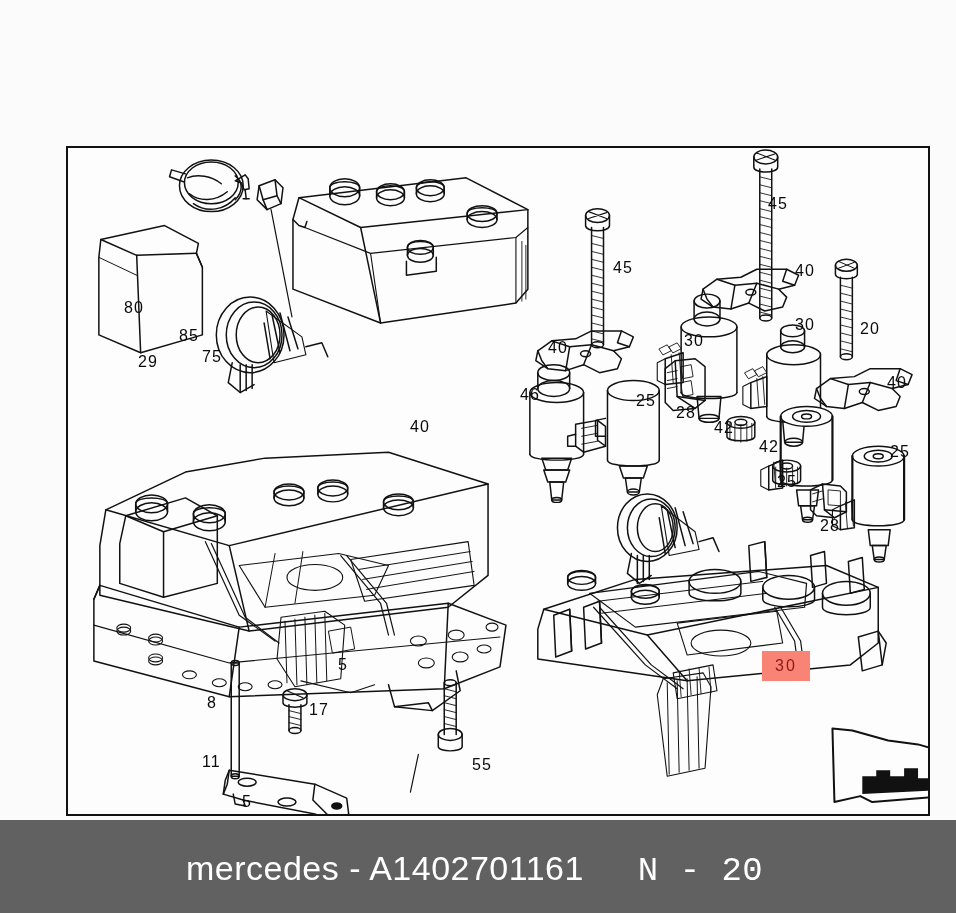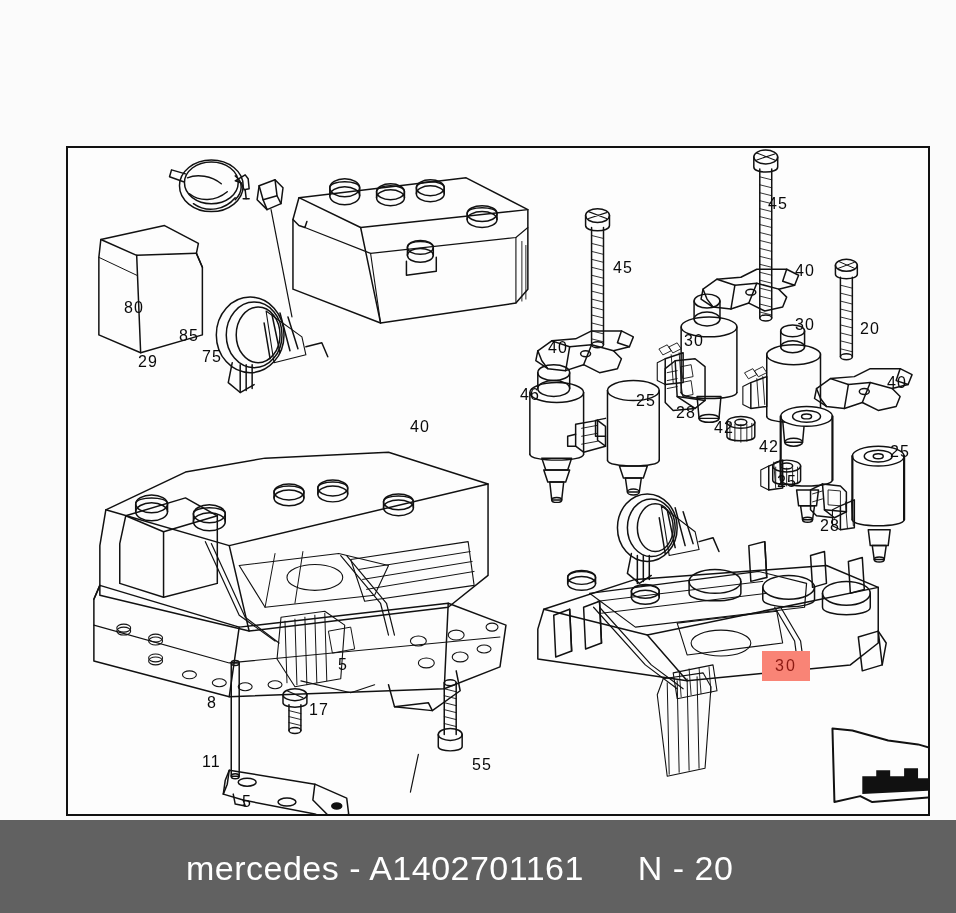--- a/index.html
+++ b/index.html
@@ -54,21 +54,21 @@
   .footer-text{
     position:absolute;
     left:186px;top:849px;
     color:#ffffff;
     font-family:"Liberation Sans", sans-serif;
     font-size:34px;
     letter-spacing:0.5px;
     white-space:nowrap;
   }
   .footer-code{margin-left:0;}
-  .footer-sec{margin-left:44px;}
+  .footer-sec{margin-left:44px;font-family:Liberation Mono, monospace;}
 </style>
 </head>
 <body>
 
 <div id="root">
 
   <div class="diagram-frame">
 
     <svg class="diagram-svg" viewBox="0 0 864 670" preserveAspectRatio="none">
       <defs>

